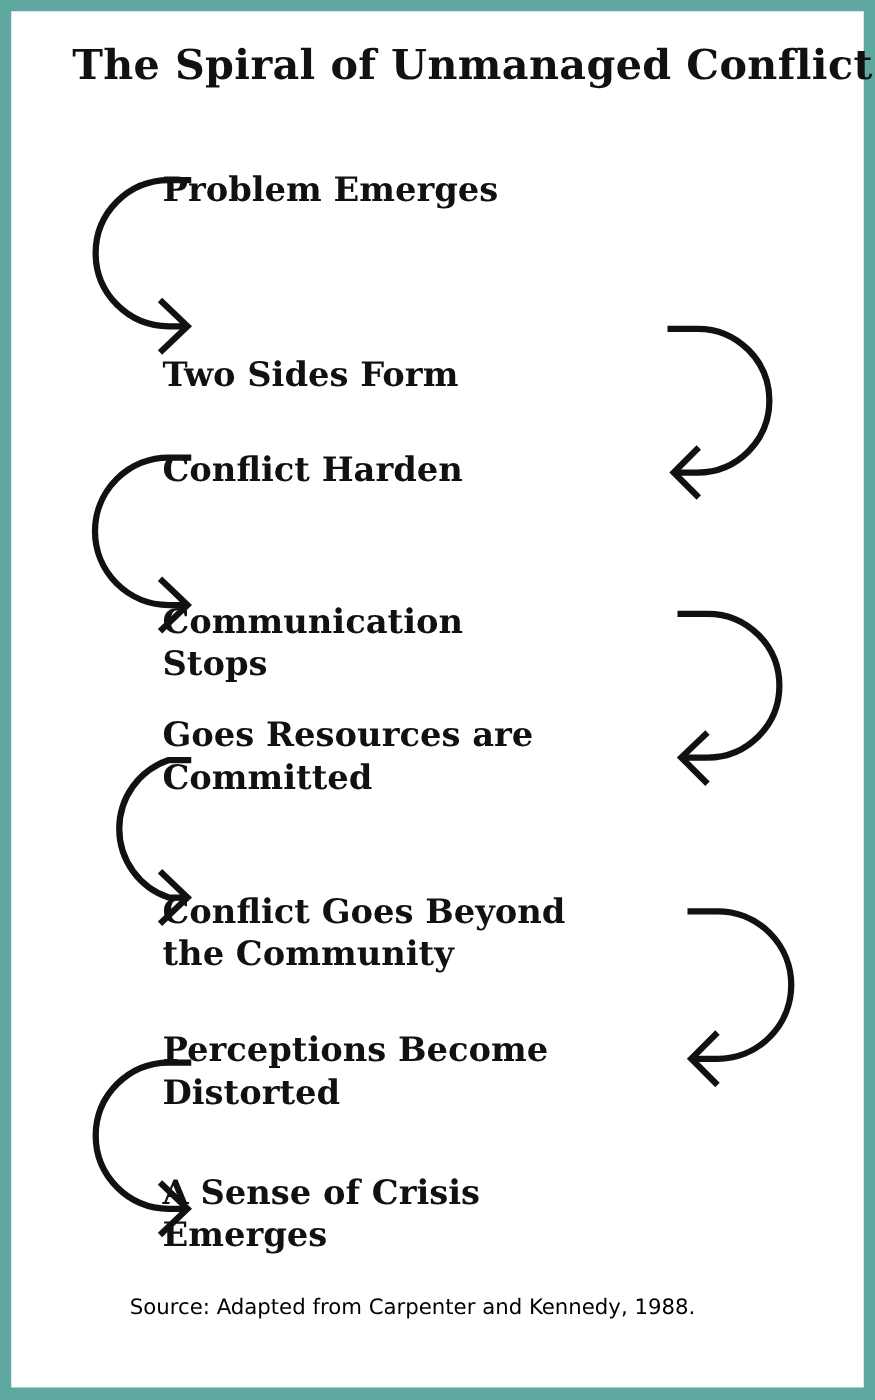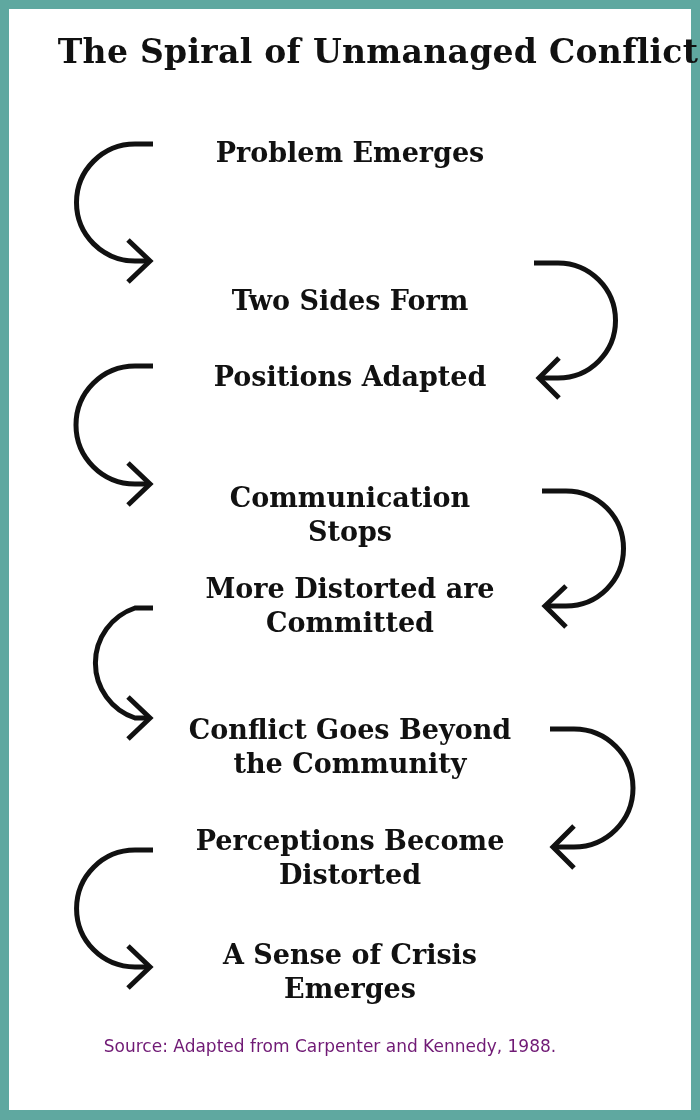--- a/index.html
+++ b/index.html
@@ -23,50 +23,49 @@
       font-size: 33px;
       font-weight: bold;
       color: #111;
       letter-spacing: 0.3px;
       white-space: nowrap;
       margin-left: 28px;
     }
     .step {
       position: absolute;
       left: 130px; width: 440px;
-      text-align: center;
       font-size: 27px;
       font-weight: bold;
       color: #111;
       line-height: 34px;
       white-space: pre-line;
     }
     .source {
       position: absolute;
       left: 0; top: 1036px; width: 660px;
       text-align: center;
       font-family: "DejaVu Sans", "Liberation Sans", sans-serif;
       font-size: 17px;
-      color: #701a75;
+      color: #000000;
     }
     svg.arrows { position: absolute; left: 0; top: 0; }
   </style>
 </head>
 <body>
 
 <div class="panel"></div>
 
 <div class="title">The Spiral of Unmanaged Conflict</div>
 
 <div class="step" style="top:136px;">Problem Emerges</div>
 <div class="step" style="top:240px;margin-top:44px;">Two Sides Form</div>
-<div class="step" style="top:360px;">Positions Adapted</div>
+<div class="step" style="top:360px;">Conflict Harden</div>
 <div class="step" style="top:442px;margin-top:39px;">Communication
 Stops</div>
-<div class="step" style="top:572px;">More Distorted are
+<div class="step" style="top:572px;">Goes Resources are
 Committed</div>
 <div class="step" style="top:689px;margin-top:24px;">Conflict Goes Beyond
 the Community</div>
 <div class="step" style="top:824px;">Perceptions Become
 Distorted</div>
 <div class="step" style="top:938px;">A Sense of Crisis
 Emerges</div>
 
 <svg class="arrows" width="700" height="1120" viewBox="0 0 700 1120" fill="none" stroke="#111" stroke-width="5" stroke-linecap="butt" stroke-linejoin="miter">
 

